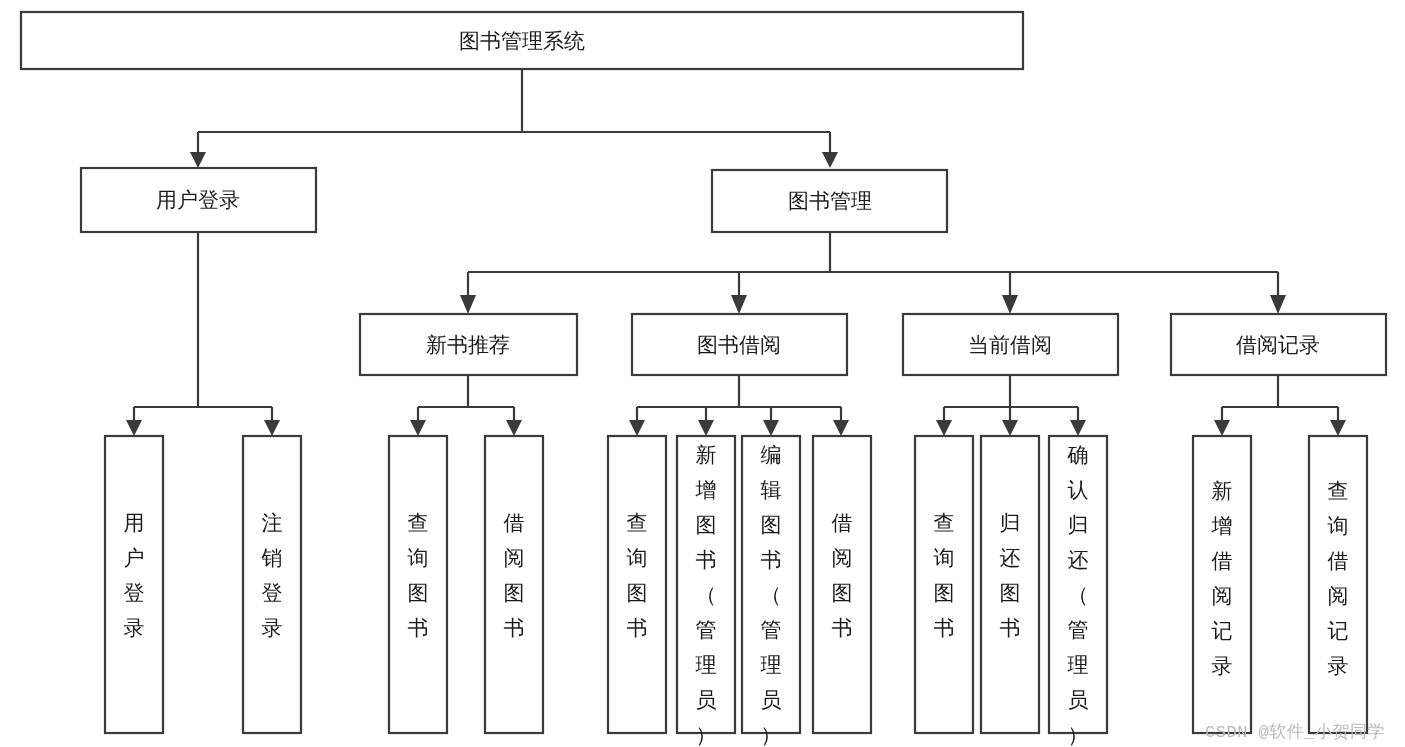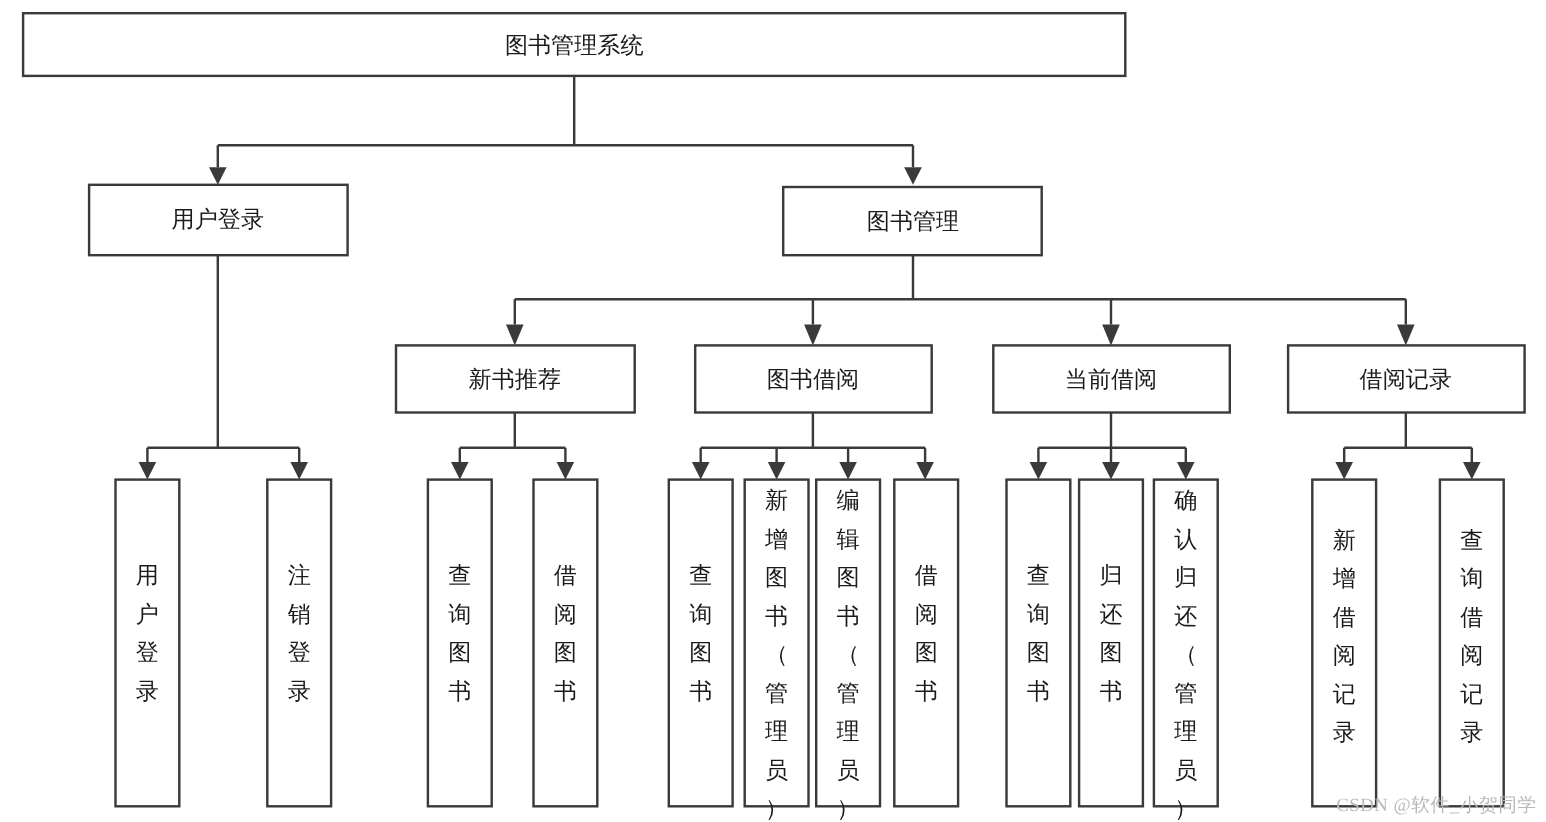--- a/index.html
+++ b/index.html
@@ -16,22 +16,22 @@
     font-family:"DejaVu Sans","Liberation Sans",sans-serif;
     font-size:21px;fill:#1b1b1b;
     text-anchor:middle;dominant-baseline:middle;
   }
   .leaf-label{
     font-family:"DejaVu Sans","Liberation Sans",sans-serif;
     font-size:21px;fill:#1b1b1b;
     text-anchor:middle;
   }
   .watermark{
-    position:absolute;right:8px;bottom:4px;
-    font-family:Liberation Serif, serif;
+    position:absolute;right:20px;bottom:4px;
+    font-family:Liberation Mono, monospace;
     font-size:17px;color:#b9b9b9;letter-spacing:.5px;
     white-space:nowrap;pointer-events:none;
   }
 </style>
 </head>
 <body>
 
 <svg id="diagram" viewBox="0 0 1405 747">
 
   <g>

